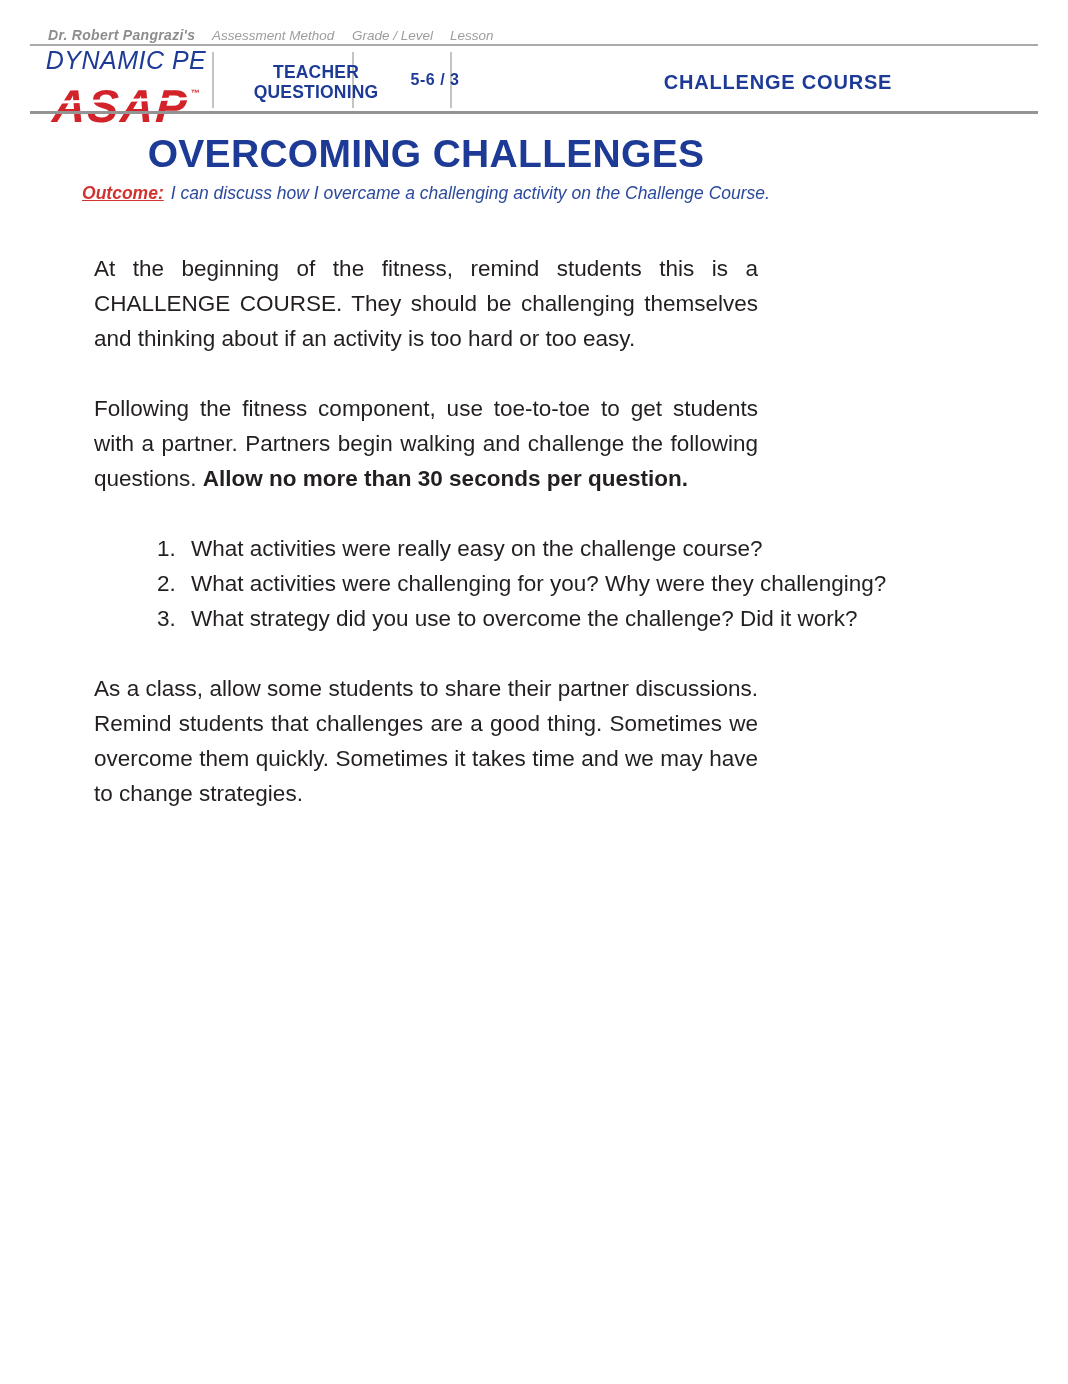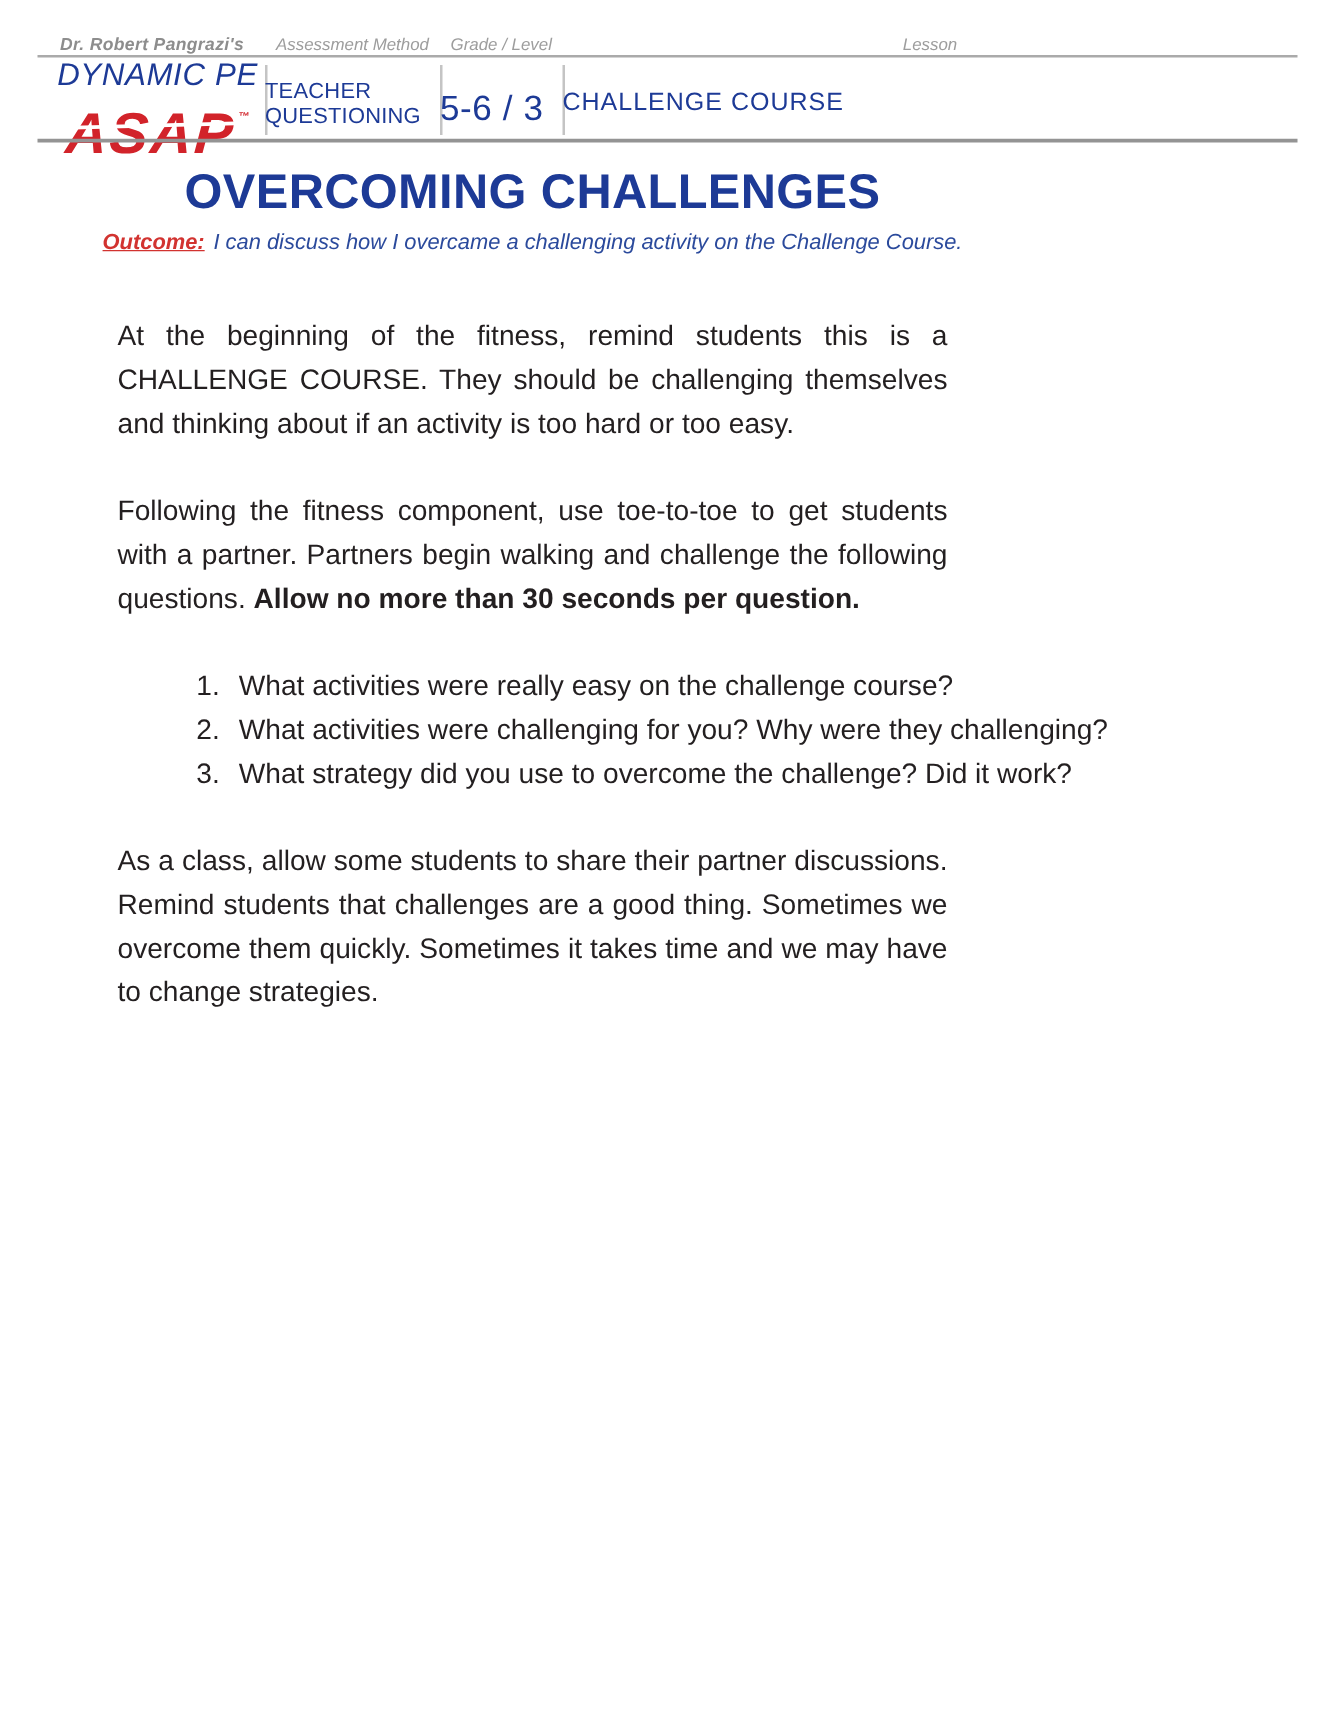--- a/index.html
+++ b/index.html
@@ -16,21 +16,21 @@
     font-family:"Liberation Sans",sans-serif;
   }
   
   .header{position:absolute;top:0;left:0;width:1068px;height:115px;}
   .brand-label{
     position:absolute;left:48px;top:27px;font-size:14px;font-weight:bold;font-style:italic;
     color:#8d8d8d;letter-spacing:.3px;white-space:nowrap;
   }
   .col-label{
     position:absolute;top:28px;font-size:13.5px;font-style:italic;color:var(--label-gray);
-    text-align:center;white-space:nowrap;
+    white-space:nowrap;
   }
   .label-assessment{left:212px;width:140px;}
   .label-grade{left:352px;width:98px;}
   .label-lesson{left:450px;width:588px;}
   .rule{position:absolute;left:30px;width:1008px;background:#aaa;}
   .rule-top{top:44px;height:2px;}
   .rule-bottom{top:111px;height:3px;background:#949494;}
   .logo{position:absolute;left:40px;top:48px;width:172px;text-align:center;line-height:1;}
   .logo-top{
     color:var(--brand-blue);font-style:italic;font-weight:400;font-size:25px;letter-spacing:.5px;
@@ -41,23 +41,23 @@
     line-height:40px;letter-spacing:2px;margin-top:0;white-space:nowrap;transform:skewX(-4deg);
   }
   .logo-bottom .speed-stripe{
     position:absolute;left:4px;right:16px;height:3px;background:#fff;pointer-events:none;
   }
   .stripe-1{top:13px;transform:rotate(-1.5deg);}
   .stripe-2{top:26px;transform:rotate(-1.5deg);}
   .logo-tm{font-size:9px;font-weight:bold;vertical-align:26px;letter-spacing:0;margin-left:1px;}
   .divider{position:absolute;top:52px;height:56px;width:2px;background:#c4c4c4;}
   .d1{left:212px;} .d2{left:352px;} .d3{left:450px;}
-  .hval{position:absolute;color:var(--brand-blue);font-weight:400;text-align:left;}
+  .hval{position:absolute;color:var(--brand-blue);font-weight:700;text-align:center;margin-left:34px;}
   .val-assessment{left:212px;width:140px;top:62px;font-size:17.5px;line-height:20px;letter-spacing:.2px;}
-  .val-grade{left:352px;width:98px;top:71px;font-size:28px;letter-spacing:.5px;}
+  .val-grade{left:352px;width:98px;top:71px;font-size:16px;letter-spacing:.5px;}
   .val-lesson{left:450px;width:588px;top:71px;font-size:20px;letter-spacing:.8px;}
   
   .main{position:absolute;top:115px;left:0;width:852px;}
   .title{
     margin:17px 0 0;text-align:center;color:var(--brand-blue);
     font-size:39px;font-weight:800;letter-spacing:.3px;line-height:44px;
   }
   .outcome{margin:6px 0 0;text-align:center;font-size:17.5px;font-style:italic;line-height:22px;}
   .outcome-label{color:var(--outcome-red);font-weight:bold;margin-right:7px;text-decoration:underline;}
   .outcome-text{color:var(--outcome-blue);}

